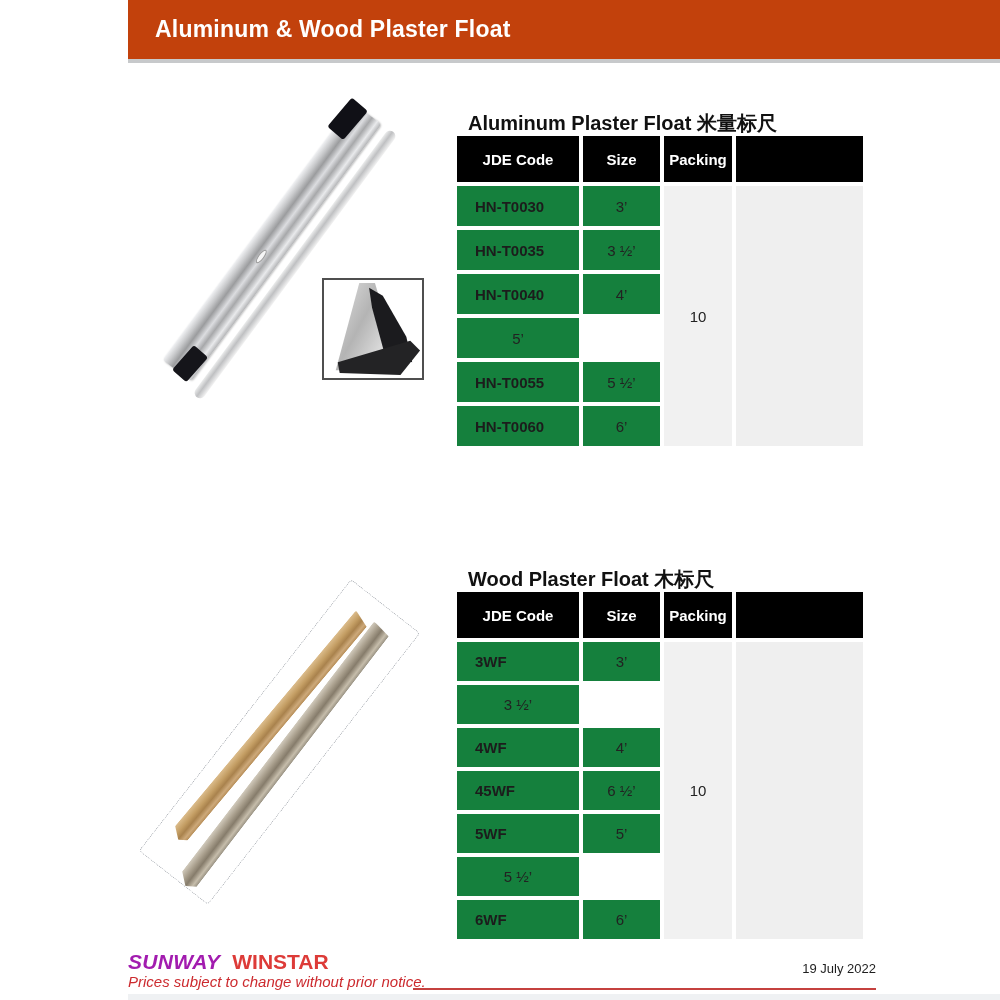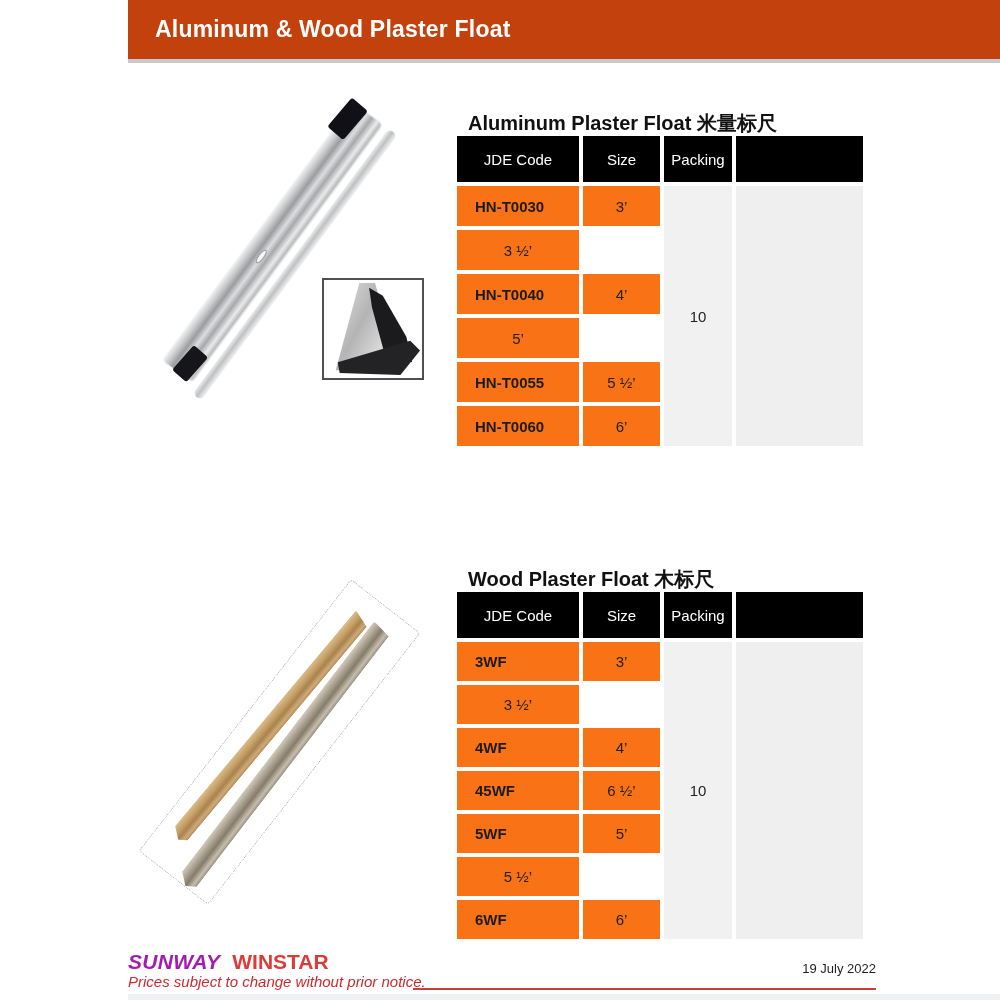--- a/index.html
+++ b/index.html
@@ -14,23 +14,23 @@
 
   
   .sec-title { position:absolute; left:468px; font-size:20px; font-weight:bold; color:#111; }
   .sec-title .zh { font-weight:bold; }
 
   
   .ptable { position:absolute; left:457px; width:406px; display:grid;
     grid-template-columns:122px 77px 68px 1fr; column-gap:4px; row-gap:4px; }
   .t1 { top:136px; grid-template-rows:46px repeat(6, 40px); }
   .t2 { top:592px; grid-template-rows:46px repeat(7, 39px); }
-  .th { background:#000; color:#fff; font-size:15px; font-weight:normal;
+  .th { background:#000; color:#fff; font-size:15px; font-weight:bold;
     display:flex; align-items:center; justify-content:center; }
-  .td { background:#f97316; font-size:15px; color:#222; display:flex; align-items:center; }
+  .td { background:#15803d; font-size:15px; color:#222; display:flex; align-items:center; }
   .td.code { font-weight:bold; padding-left:18px; color:#1c1c1c; }
   .td.size { justify-content:center; }
   .td.packing { justify-content:center; background:#f1f1f1; }
   .td.blankcol { background:#efefef; }
 
   
   .img-alu { position:absolute; left:140px; top:90px; width:310px; height:310px; }
   .alu-bar { position:absolute; left:-28px; top:134px; width:320px; height:36px;
     transform:rotate(-53.5deg); border-radius:4px;
     background:linear-gradient(to bottom,#f1f2f4 0%,#c7c8ca 18%,#9b9c9e 34%,#dcdde0 52%,#a7a8aa 68%,#e9eaec 86%,#b3b4b6 100%);
@@ -107,20 +107,21 @@
 </div>
 
 <div class="ptable t1">
   <div class="th">JDE Code</div>
   <div class="th">Size</div>
   <div class="th">Packing</div>
   <div class="th"></div>
 
   <div class="td code" style="grid-row:2">HN-T0030</div>
   <div class="td size" style="grid-row:2">3’</div>
+  <div class="td code" style="grid-row:3">HN-T0035</div>
   <div class="td size" style="grid-row:3">3 ½’</div>
   <div class="td code" style="grid-row:4">HN-T0040</div>
   <div class="td size" style="grid-row:4">4’</div>
   <div class="td size" style="grid-row:5">5’</div>
   <div class="td code" style="grid-row:6">HN-T0055</div>
   <div class="td size" style="grid-row:6">5 ½’</div>
   <div class="td code" style="grid-row:7">HN-T0060</div>
   <div class="td size" style="grid-row:7">6’</div>
 
   <div class="td packing" style="grid-column:3; grid-row:2 / span 6">10</div>

